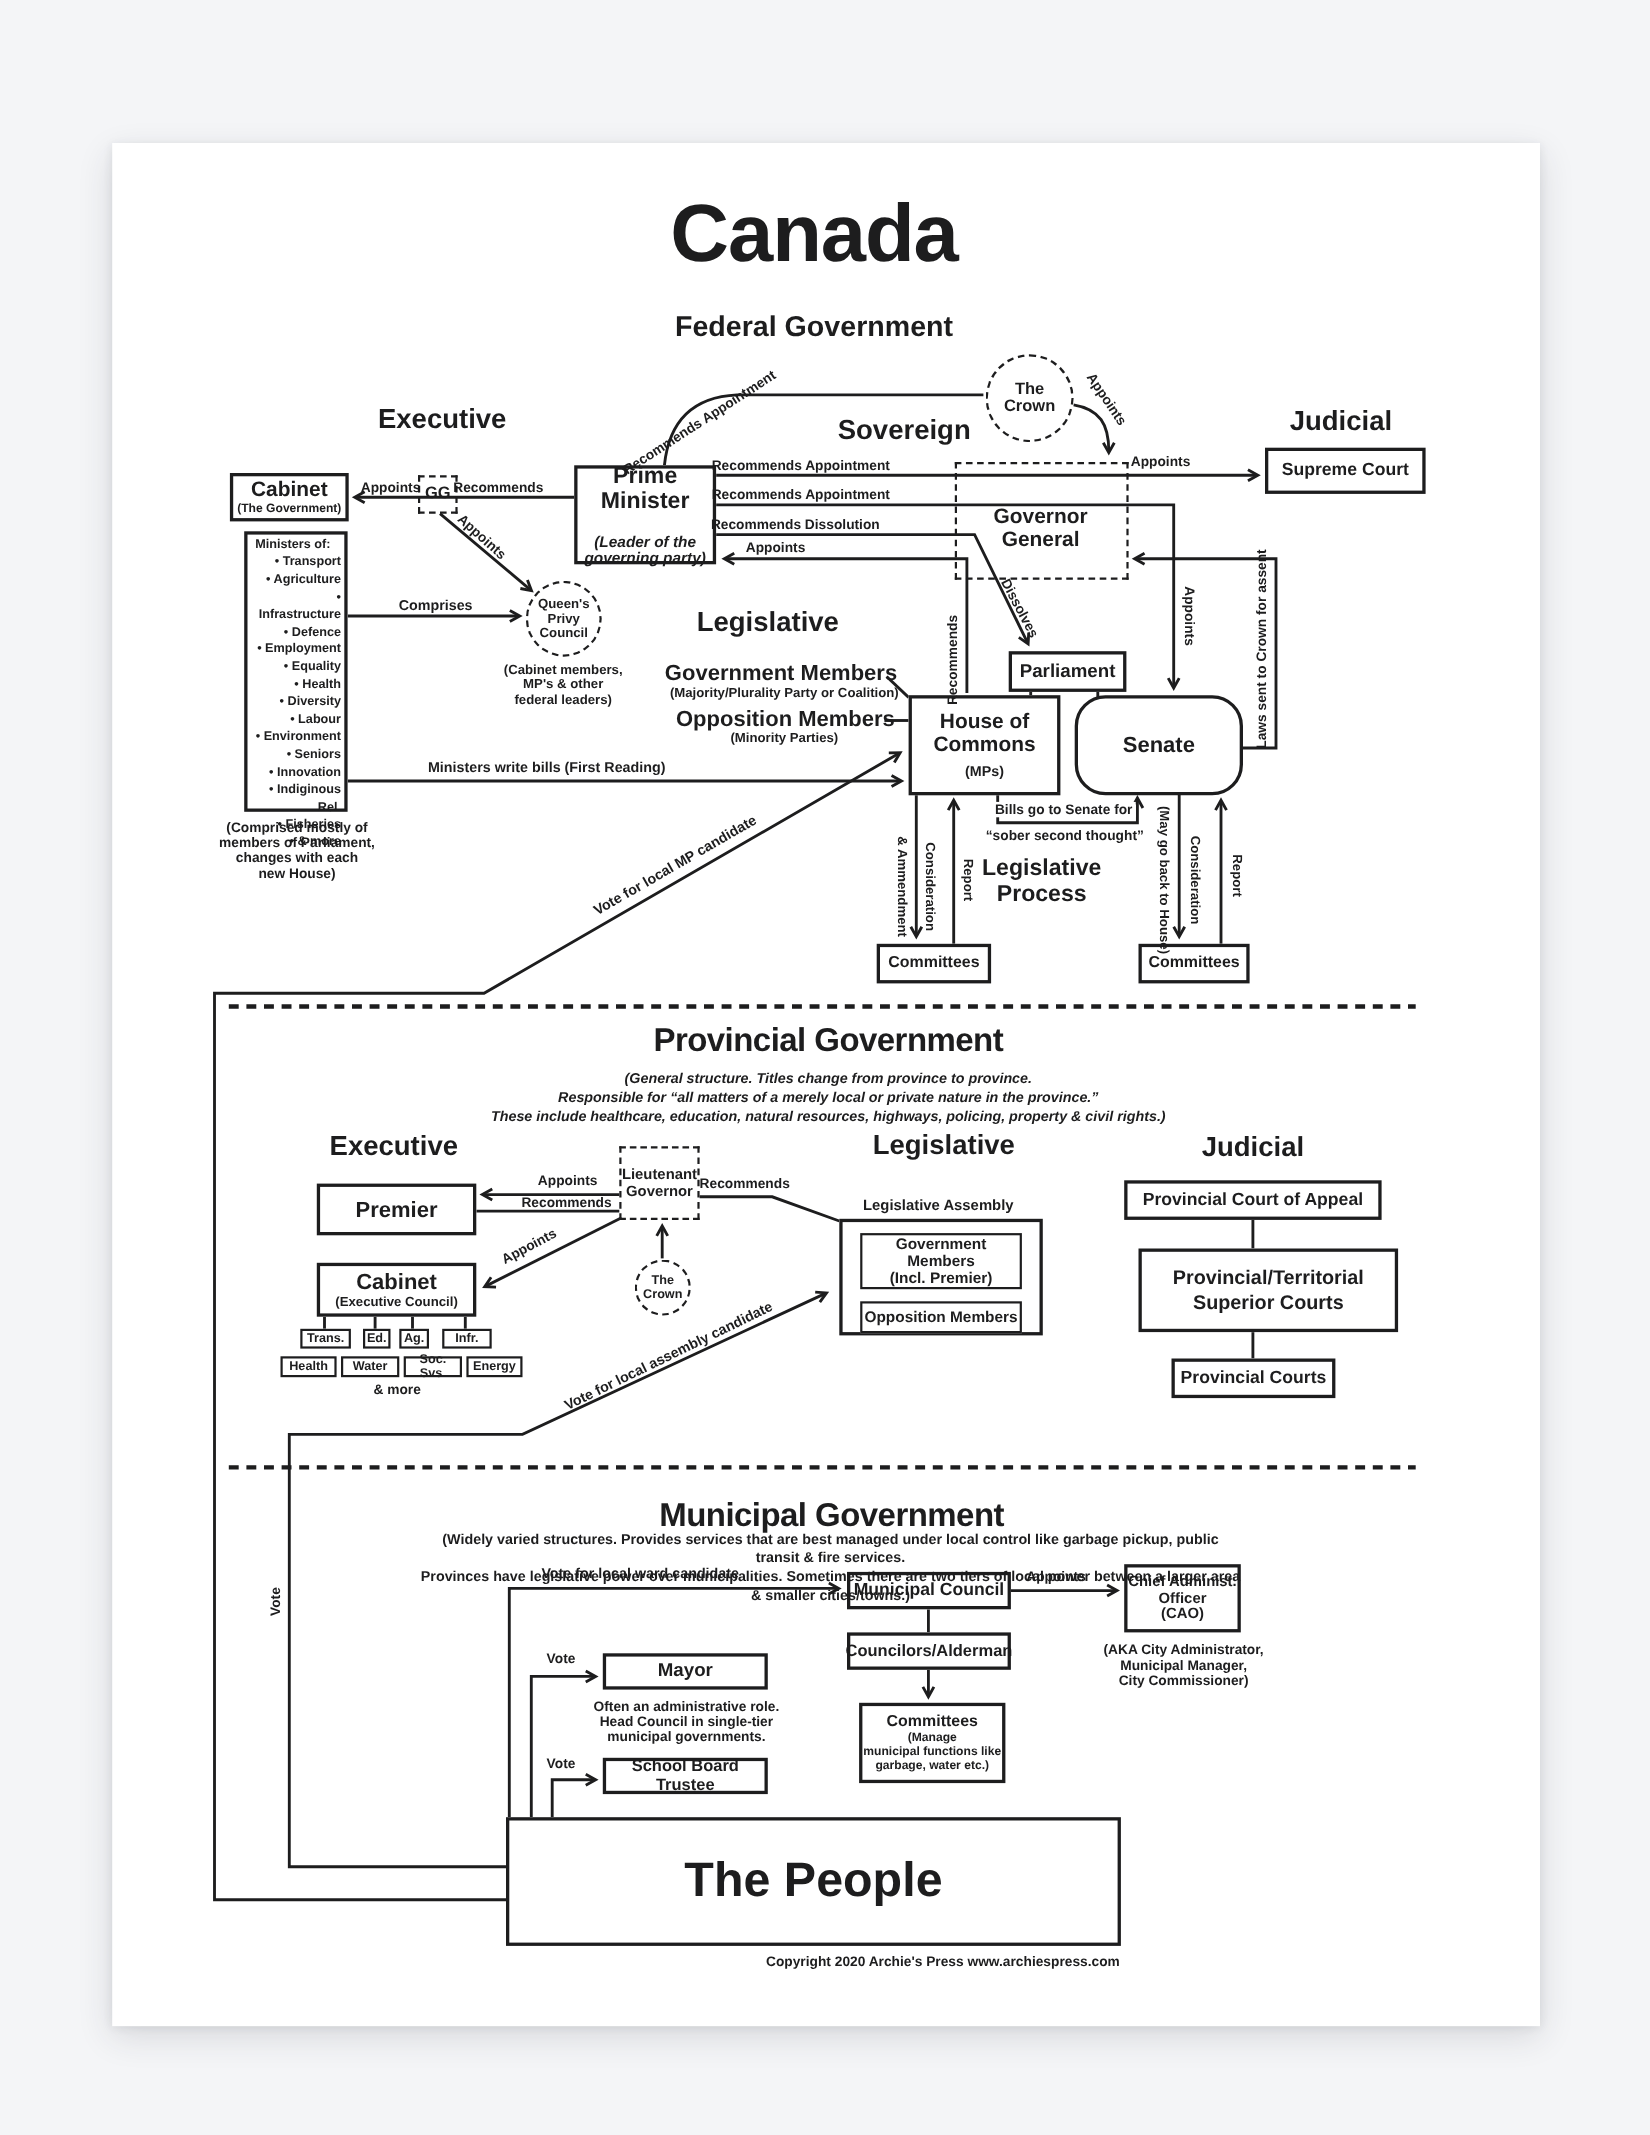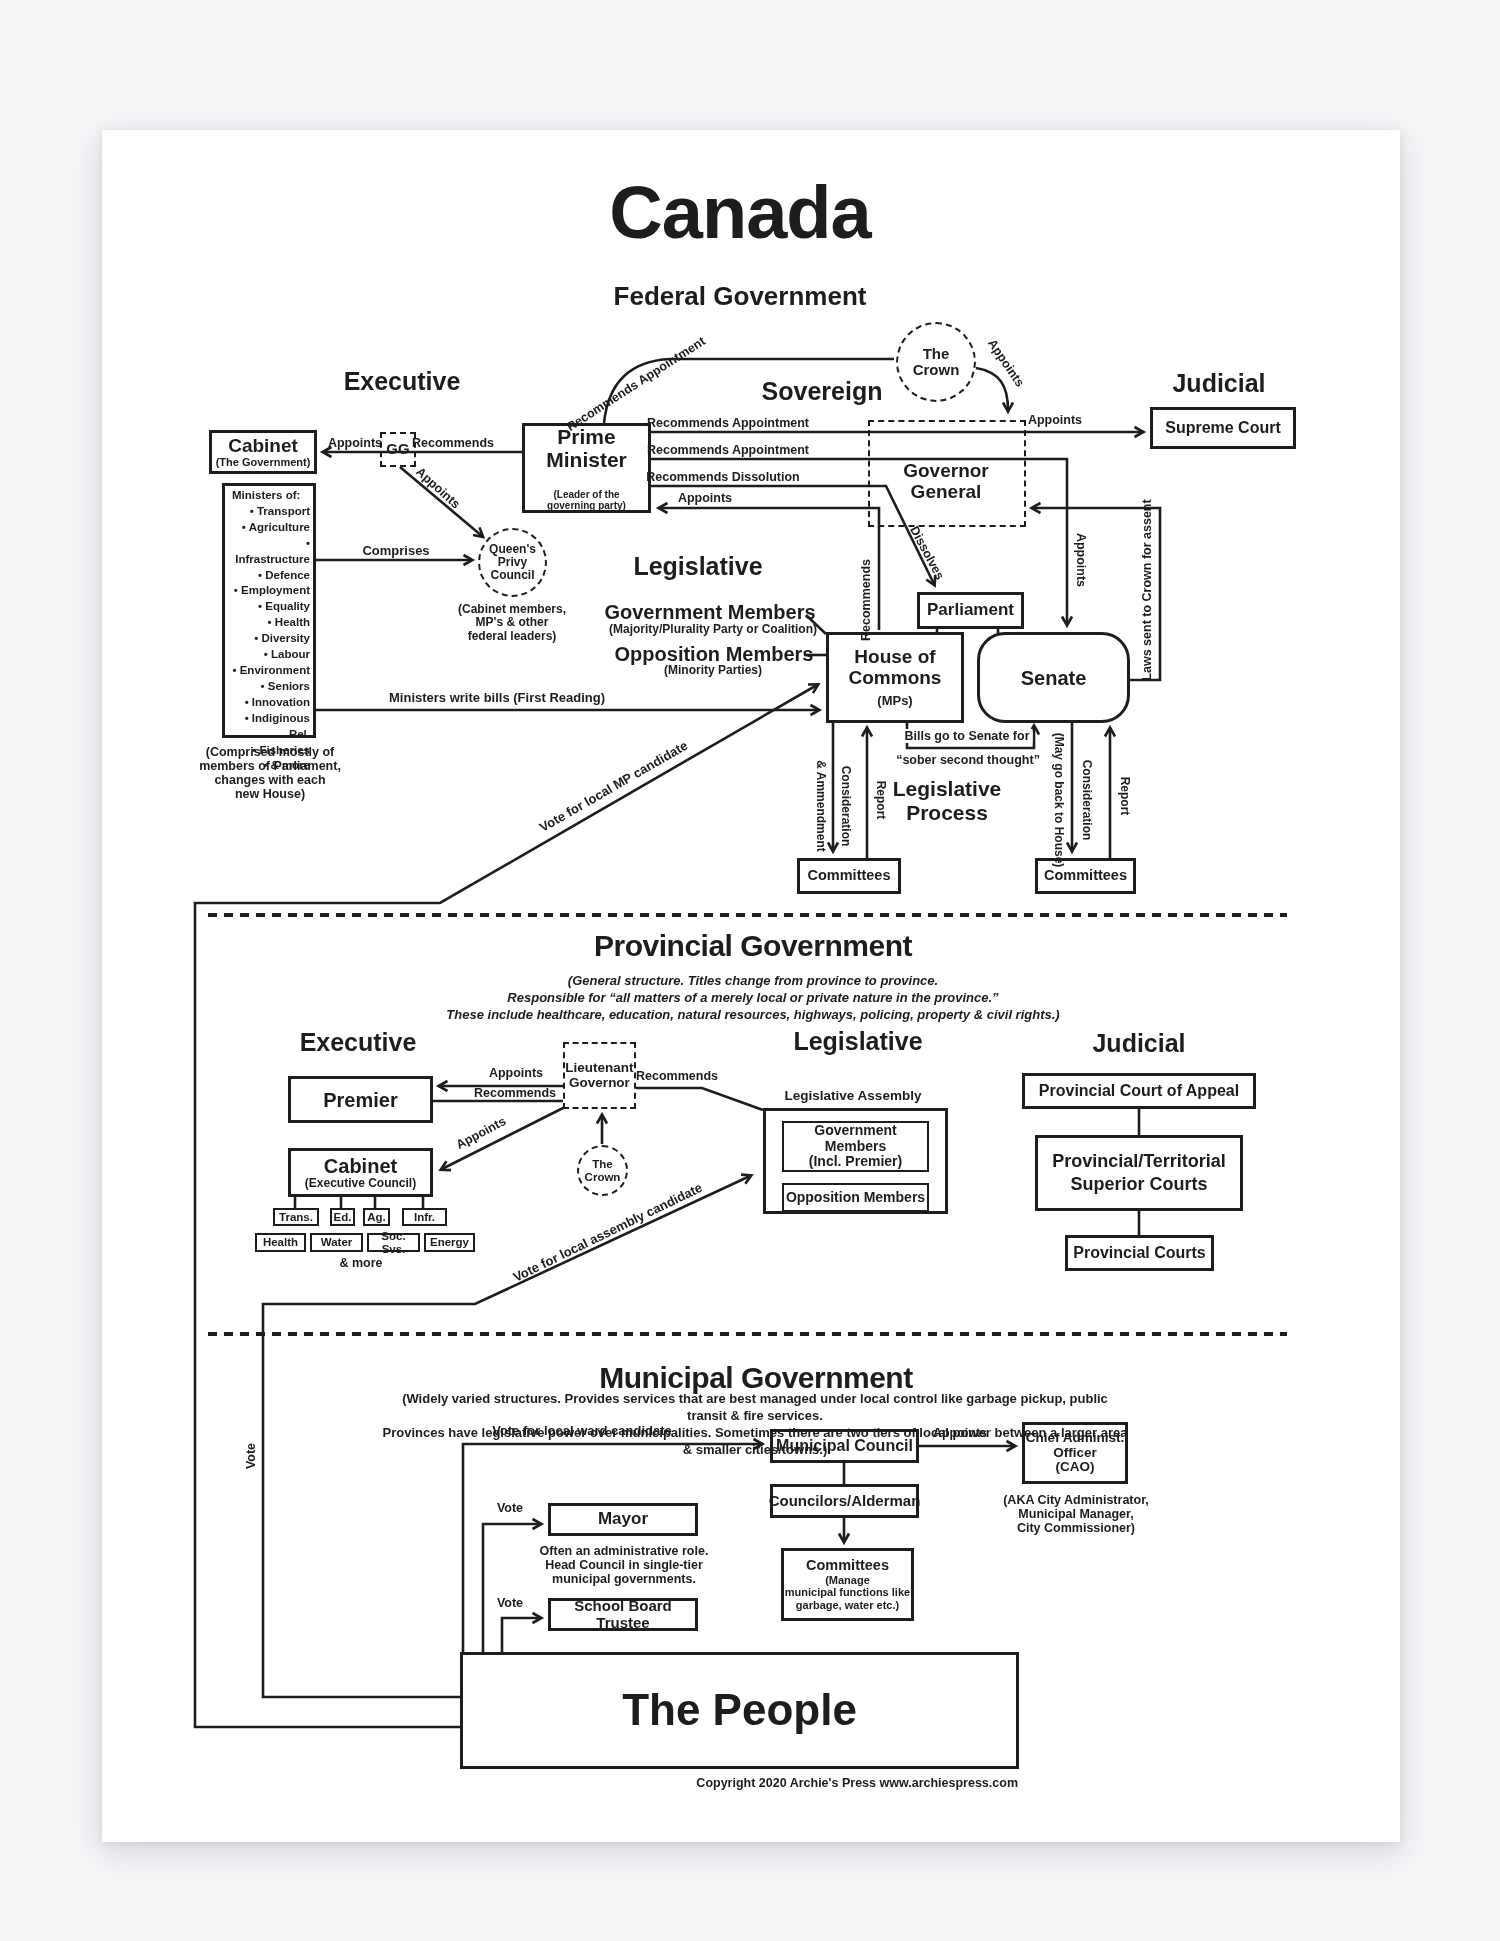--- a/index.html
+++ b/index.html
@@ -97,21 +97,21 @@
   <div class="bx" style="left:209px;top:430px;width:108px;height:44px;">
     <div style="font-size:19px;">Cabinet</div>
     <div class="sub" style="font-size:11px;">(The Government)</div>
   </div>
   <div class="bx dashbox" style="left:380px;top:432px;width:36px;height:35px;">
     <div style="font-size:15px;">GG</div>
   </div>
   <div class="bx" style="left:522px;top:423px;width:129px;height:90px;">
     <div style="font-size:21px;">Prime
 Minister</div>
-    <div class="sub" style="font-size:10px;margin-top:18px;">(Leader of the
+    <div class="sub" style="font-size:14px;margin-top:18px;font-style:italic;">(Leader of the
 governing party)</div>
   </div>
   <div class="lbl" style="left:946px;top:481px;font-size:19px;">Governor
 General</div>
   <div class="bx dashbox" style="left:868px;top:420px;width:158px;height:107px;z-index:1;"></div>
   <div class="bx" style="left:1150px;top:407px;width:146px;height:42px;">
     <div style="font-size:16px;">Supreme Court</div>
   </div>
   <div class="bx mlist" style="left:222px;top:483px;width:94px;height:255px;">
     <div class="mi">Ministers of:</div>
@@ -225,21 +225,21 @@
     <div style="font-size:14px;">Government Members
 (Incl. Premier)</div>
   </div>
   <div class="bx" style="left:782px;top:1183px;width:147px;height:29px;border-width:2.5px;">
     <div style="font-size:14px;">Opposition Members</div>
   </div>
 
   <div class="bx" style="left:1022px;top:1073px;width:234px;height:36px;">
     <div style="font-size:16px;">Provincial Court of Appeal</div>
   </div>
-  <div class="bx" style="left:1035px;top:1135px;width:208px;height:76px;">
+  <div class="bx" style="left:1035px;top:1135px;width:236px;height:76px;">
     <div style="font-size:18px;line-height:1.3;">Provincial/Territorial
 Superior Courts</div>
   </div>
   <div class="bx" style="left:1065px;top:1235px;width:149px;height:36px;">
     <div style="font-size:16px;">Provincial Courts</div>
   </div>
 
   <div class="lbl" style="left:756px;top:1378px;font-size:30px;letter-spacing:-0.5px;">Municipal Government</div>
   <div class="lbl" style="left:755px;top:1425px;font-size:13px;line-height:1.3;">(Widely varied structures. Provides services that are best managed under local control like garbage pickup, public transit &amp; fire services.
 Provinces have legislative power over municipalities. Sometimes there are two tiers of local power between a larger area &amp; smaller cities/towns.)</div>

